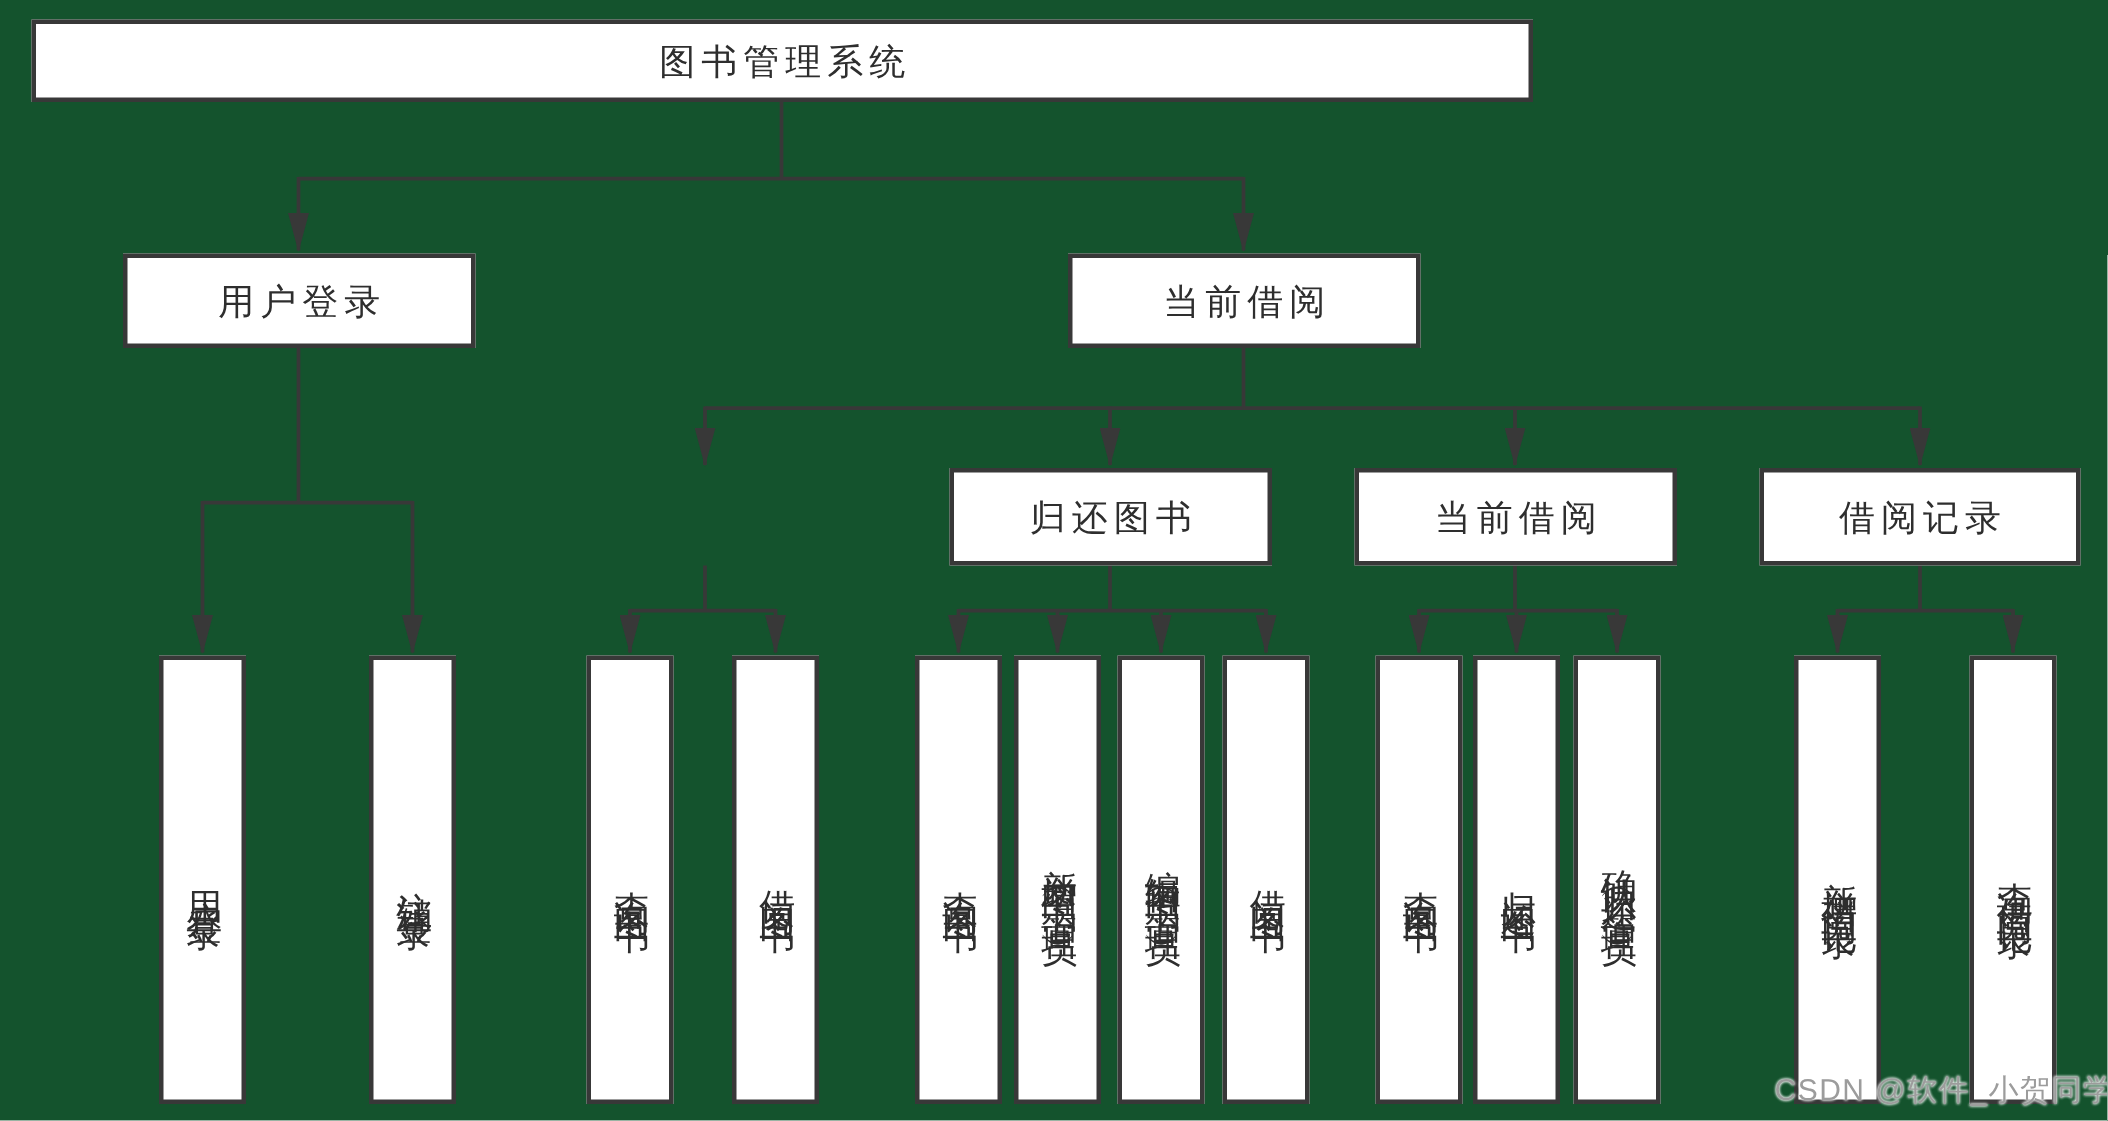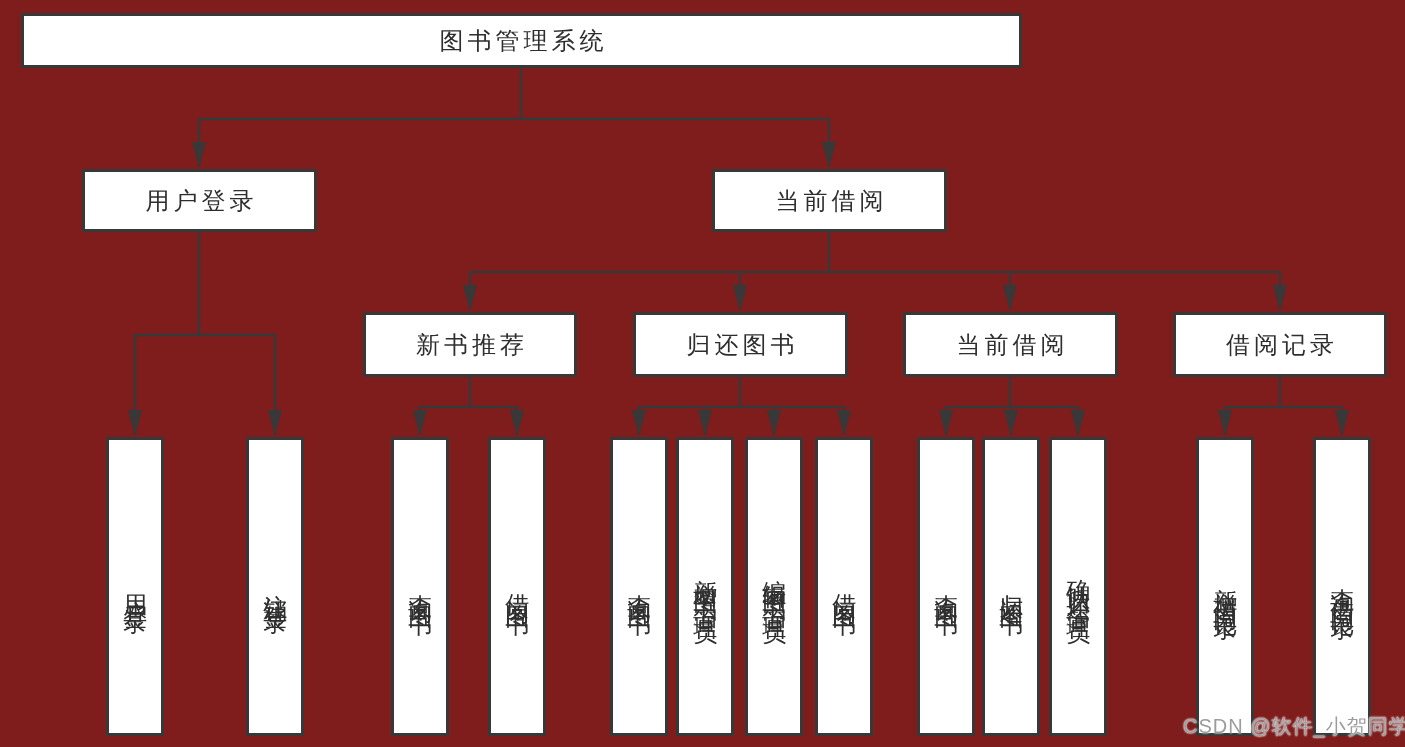--- a/index.html
+++ b/index.html
@@ -4,21 +4,21 @@
 <style>
   html, body {
     margin: 0;
     padding: 0;
     background: #ffffff;
   }
   .stage {
     position: relative;
     width: 1405px;
     height: 747px;
-    background: #7f1d1d;
+    background: #14532d;
     overflow: hidden;
     font-family: "Liberation Sans", "DejaVu Sans", sans-serif;
   }
   .connectors {
     position: absolute;
     left: 0;
     top: 0;
     pointer-events: none;
   }
   .node {
@@ -116,23 +116,20 @@
     <span>图书管理系统</span>
   </div>
 
   <div class="node h" style="left:82px;top:169px;width:235px;height:63px">
     <span>用户登录</span>
   </div>
   <div class="node h" style="left:712px;top:169px;width:235px;height:63px">
     <span>当前借阅</span>
   </div>
 
-  <div class="node h" style="left:363px;top:312px;width:214px;height:65px">
-    <span>新书推荐</span>
-  </div>
   <div class="node h" style="left:633px;top:312px;width:215px;height:65px">
     <span>归还图书</span>
   </div>
   <div class="node h" style="left:1173px;top:312px;width:214px;height:65px">
     <span>借阅记录</span>
   </div>
   <div class="node h" style="left:903px;top:312px;width:215px;height:65px">
     <span>当前借阅</span>
   </div>
 

